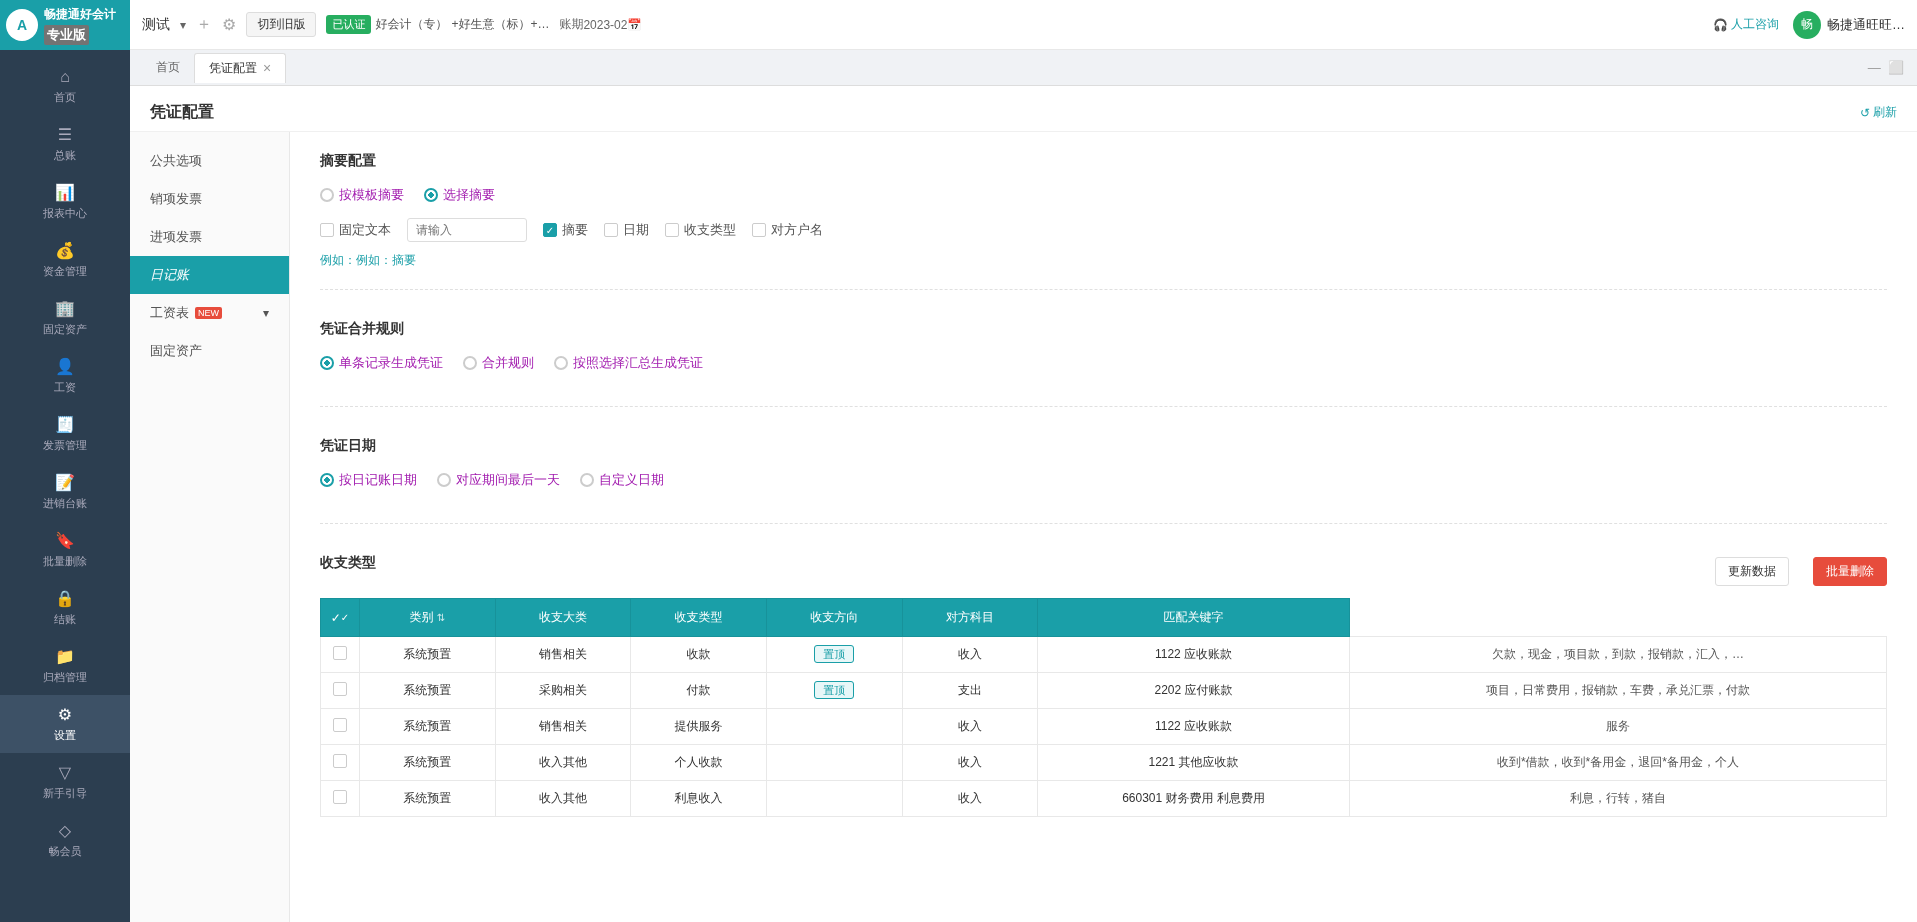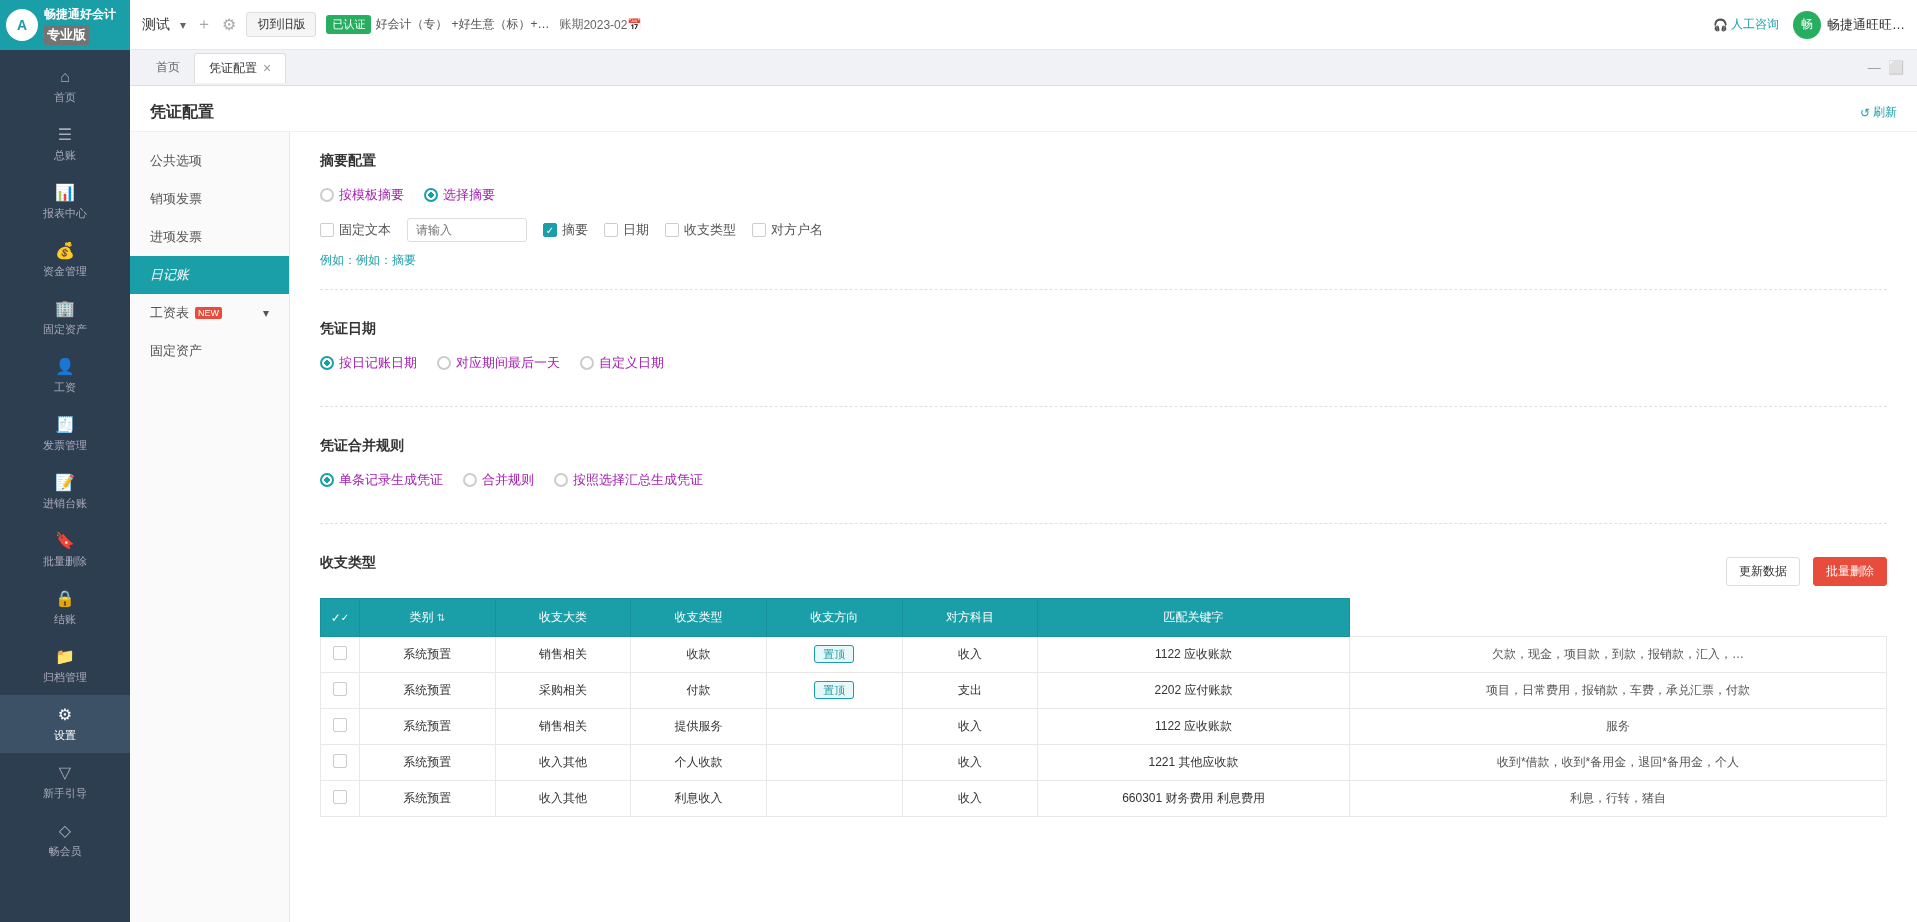--- a/index.html
+++ b/index.html
@@ -81,21 +81,21 @@
     .checkbox-box.checked { background: #1a9fa8; border-color: #1a9fa8; display: flex; align-items: center; justify-content: center; }
     .checkbox-box.checked::after { content: "✓"; color: white; font-size: 10px; }
     .text-input { border: 1px solid #ddd; padding: 4px 8px; border-radius: 3px; font-size: 12px; width: 120px; color: #999; }
 
     
     .example-hint { color: #1a9fa8; font-size: 12px; margin-top: 4px; }
     .example-hint span { color: #1a9fa8; }
 
     
     .table-header-row { display: flex; justify-content: space-between; align-items: center; margin-bottom: 10px; }
-    .table-actions { display: flex; gap: 13px; align-items: flex-end; }
+    .table-actions { display: flex; gap: 24px; align-items: flex-end; }
     .action-btn { padding: 5px 12px; border: 1px solid #ddd; border-radius: 3px; font-size: 12px; cursor: pointer; background: white; color: #333; }
     .action-btn.danger { background: #e74c3c; border-color: #e74c3c; color: white; }
 
     
     .data-table { width: 100%; border-collapse: collapse; font-size: 12px; }
     .data-table thead tr { background: #1a9fa8; color: white; }
     .data-table th { padding: 10px 12px; text-align: center; font-weight: normal; border: 1px solid #17929a; white-space: nowrap; }
     .data-table td { padding: 9px 12px; border: 1px solid #e8e8e8; text-align: center; }
     .th-checkbox { width: 36px; }
     .td-category { text-align: center; }
@@ -296,51 +296,51 @@
                 <span class="checkbox-box"></span>
                 <span>对方户名</span>
               </div>
             </div>
             <div class="example-hint">
               例如：<span>例如：摘要</span>
             </div>
           </div>
 
           <div class="section">
+            <div class="section-title">凭证合并规则</div>
+            <div class="radio-group">
+              <div class="radio-item">
+                <span class="radio-circle checked"></span>
+                <span>单条记录生成凭证</span>
+              </div>
+              <div class="radio-item">
+                <span class="radio-circle"></span>
+                <span>合并规则</span>
+              </div>
+              <div class="radio-item">
+                <span class="radio-circle"></span>
+                <span>按照选择汇总生成凭证</span>
+              </div>
+            </div>
+          </div>
+
+          <div class="section">
             <div class="section-title">凭证日期</div>
             <div class="radio-group">
               <div class="radio-item">
                 <span class="radio-circle checked"></span>
                 <span>按日记账日期</span>
               </div>
               <div class="radio-item">
                 <span class="radio-circle"></span>
                 <span>对应期间最后一天</span>
               </div>
               <div class="radio-item">
                 <span class="radio-circle"></span>
                 <span>自定义日期</span>
-              </div>
-            </div>
-          </div>
-
-          <div class="section">
-            <div class="section-title">凭证合并规则</div>
-            <div class="radio-group">
-              <div class="radio-item">
-                <span class="radio-circle checked"></span>
-                <span>单条记录生成凭证</span>
-              </div>
-              <div class="radio-item">
-                <span class="radio-circle"></span>
-                <span>合并规则</span>
-              </div>
-              <div class="radio-item">
-                <span class="radio-circle"></span>
-                <span>按照选择汇总生成凭证</span>
               </div>
             </div>
           </div>
 
           <div class="section">
             <div class="table-header-row">
               <div class="section-title">收支类型</div>
               <div class="table-actions">
                 <button class="action-btn">更新数据</button>
                 <button class="action-btn danger">批量删除</button>

